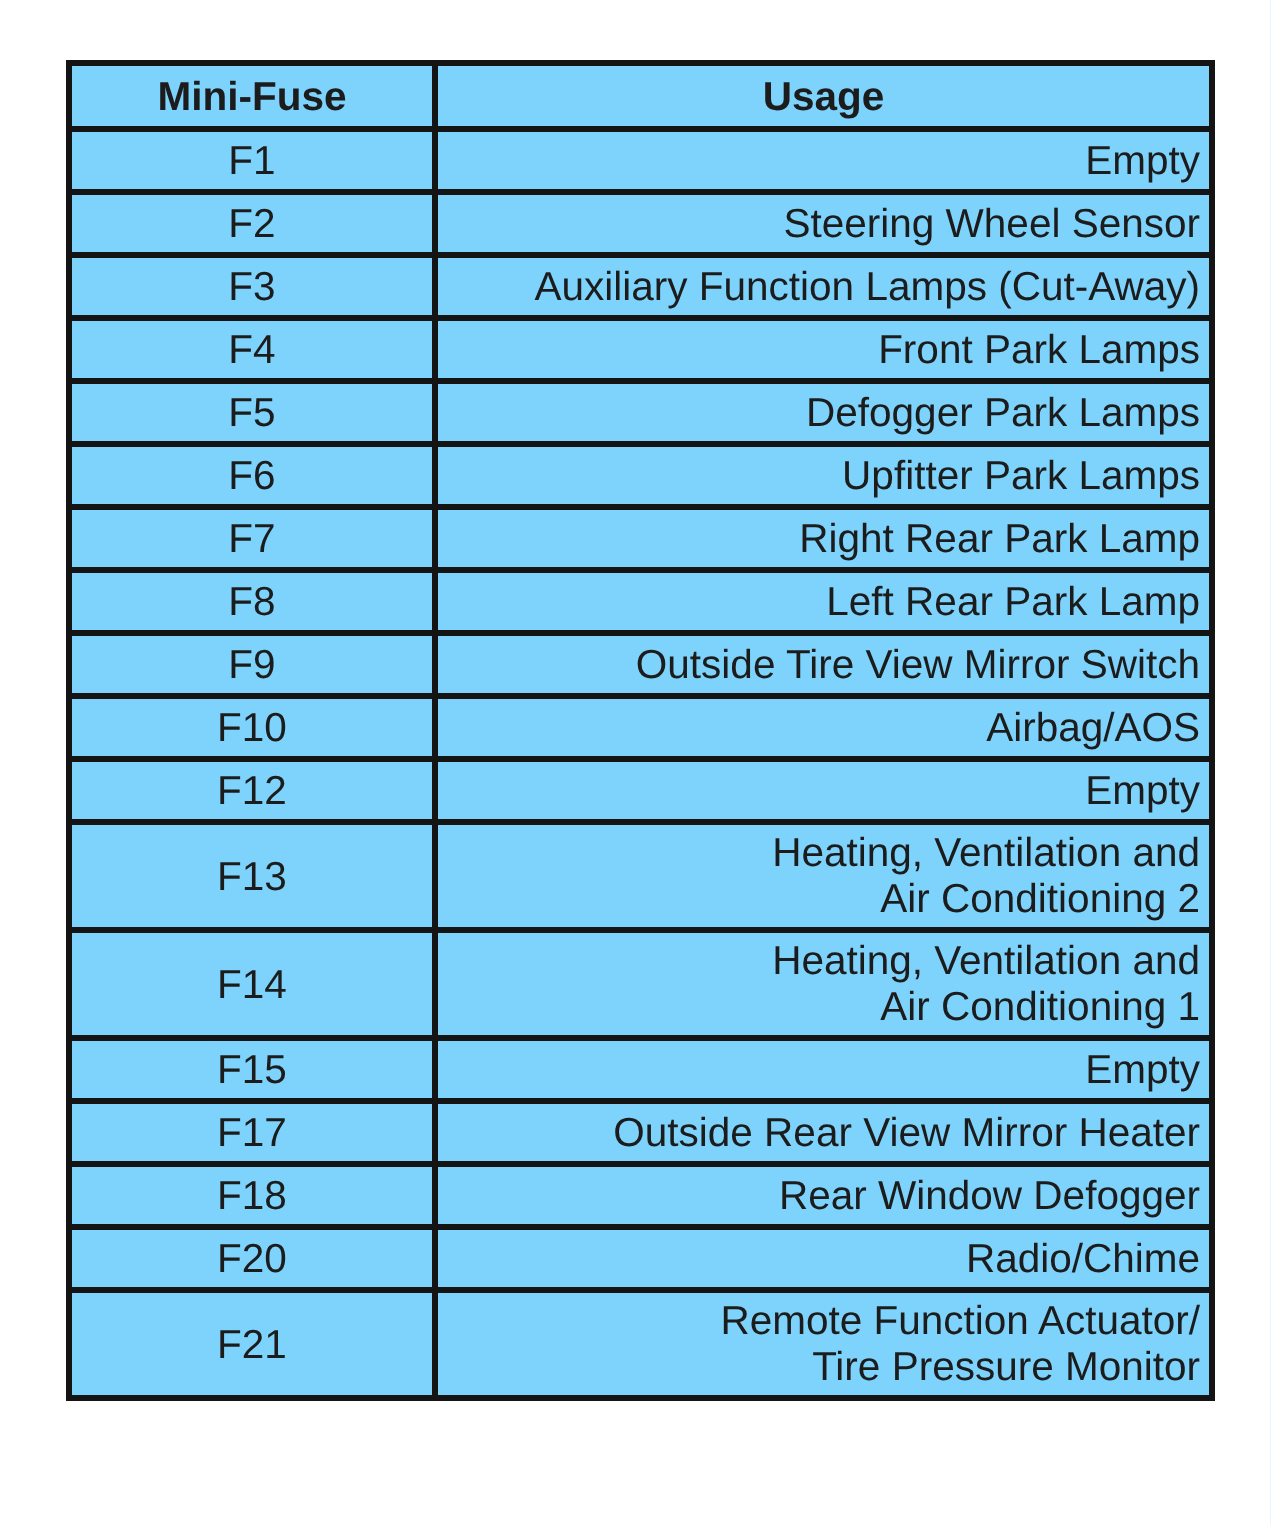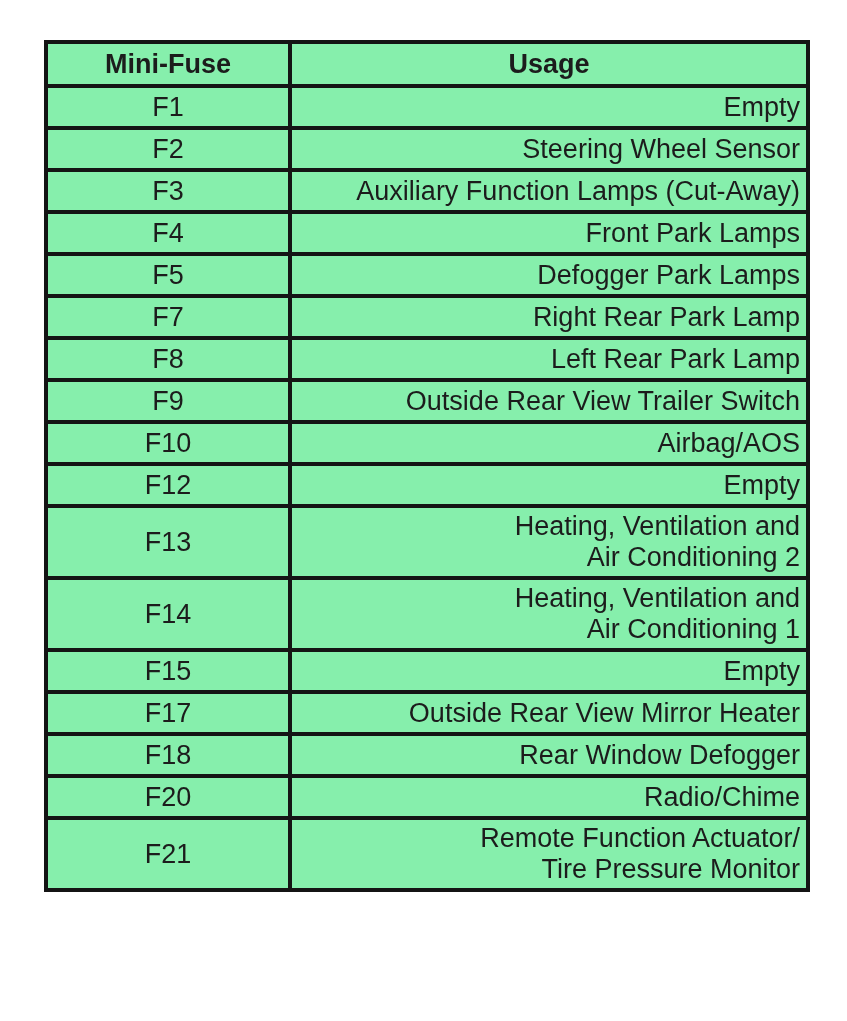--- a/index.html
+++ b/index.html
@@ -16,21 +16,21 @@
     height: 1021px;
     background: #ffffff;
   }
   table.fuse-table {
     position: absolute;
     left: 44px;
     top: 40px;
     width: 762px;
     border-collapse: collapse;
     table-layout: fixed;
-    background: #86efac;
+    background: #7dd3fc;
   }
   table.fuse-table col.c-fuse  { width: 244px; }
   table.fuse-table col.c-usage { width: 518px; }
   table.fuse-table th,
   table.fuse-table td {
     border: 4px solid #141414;
     color: #1c1c1c;
     font-size: 27px;
     line-height: 31px;
     padding: 3px 6px;
@@ -84,30 +84,34 @@
         </tr>
         <tr>
           <td class="fuse-cell">F4</td>
           <td class="usage-cell">Front Park Lamps</td>
         </tr>
         <tr>
           <td class="fuse-cell">F5</td>
           <td class="usage-cell">Defogger Park Lamps</td>
         </tr>
         <tr>
+          <td class="fuse-cell">F6</td>
+          <td class="usage-cell">Upfitter Park Lamps</td>
+        </tr>
+        <tr>
           <td class="fuse-cell">F7</td>
           <td class="usage-cell">Right Rear Park Lamp</td>
         </tr>
         <tr>
           <td class="fuse-cell">F8</td>
           <td class="usage-cell">Left Rear Park Lamp</td>
         </tr>
         <tr>
           <td class="fuse-cell">F9</td>
-          <td class="usage-cell">Outside Rear View Trailer Switch</td>
+          <td class="usage-cell">Outside Tire View Mirror Switch</td>
         </tr>
         <tr>
           <td class="fuse-cell">F10</td>
           <td class="usage-cell">Airbag/AOS</td>
         </tr>
         <tr>
           <td class="fuse-cell">F12</td>
           <td class="usage-cell">Empty</td>
         </tr>
         <tr>

